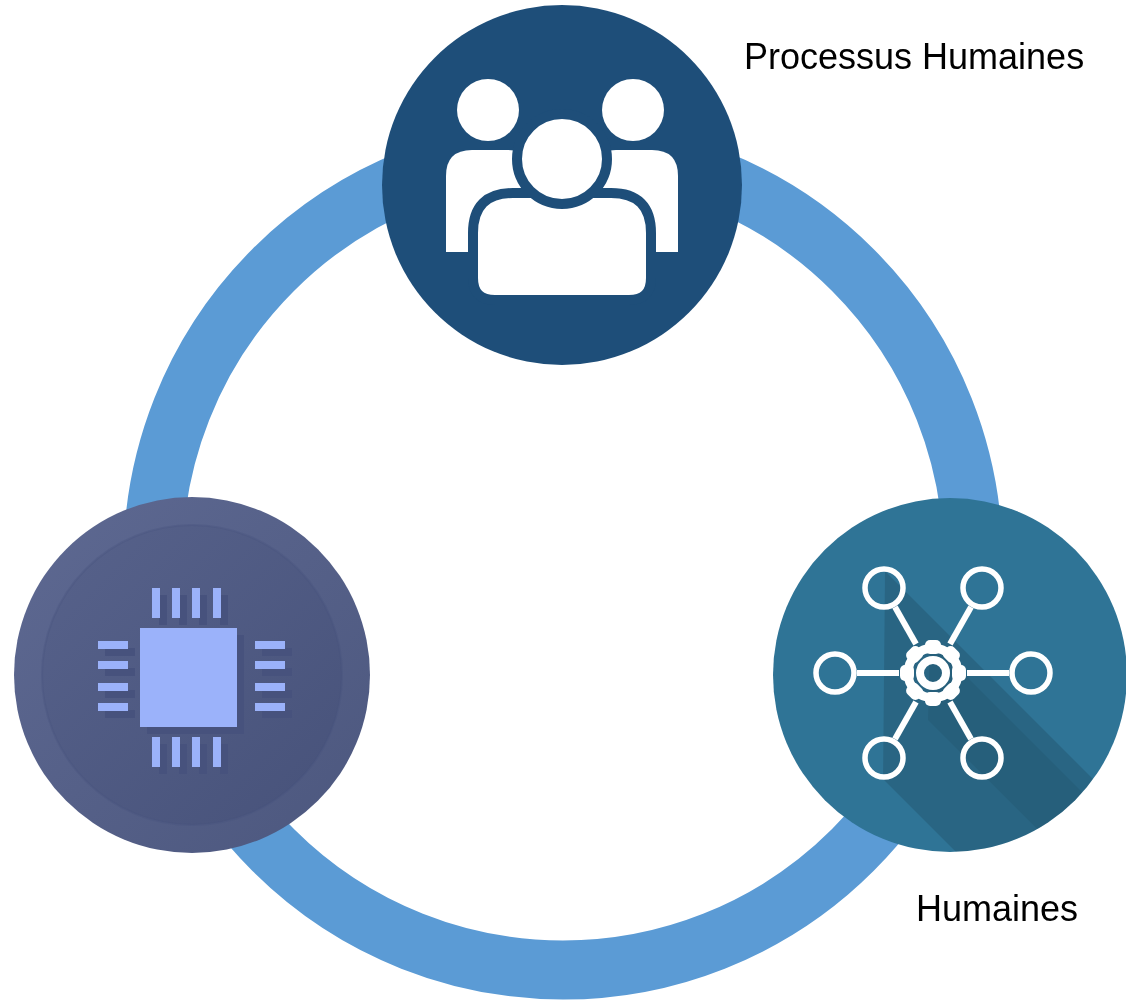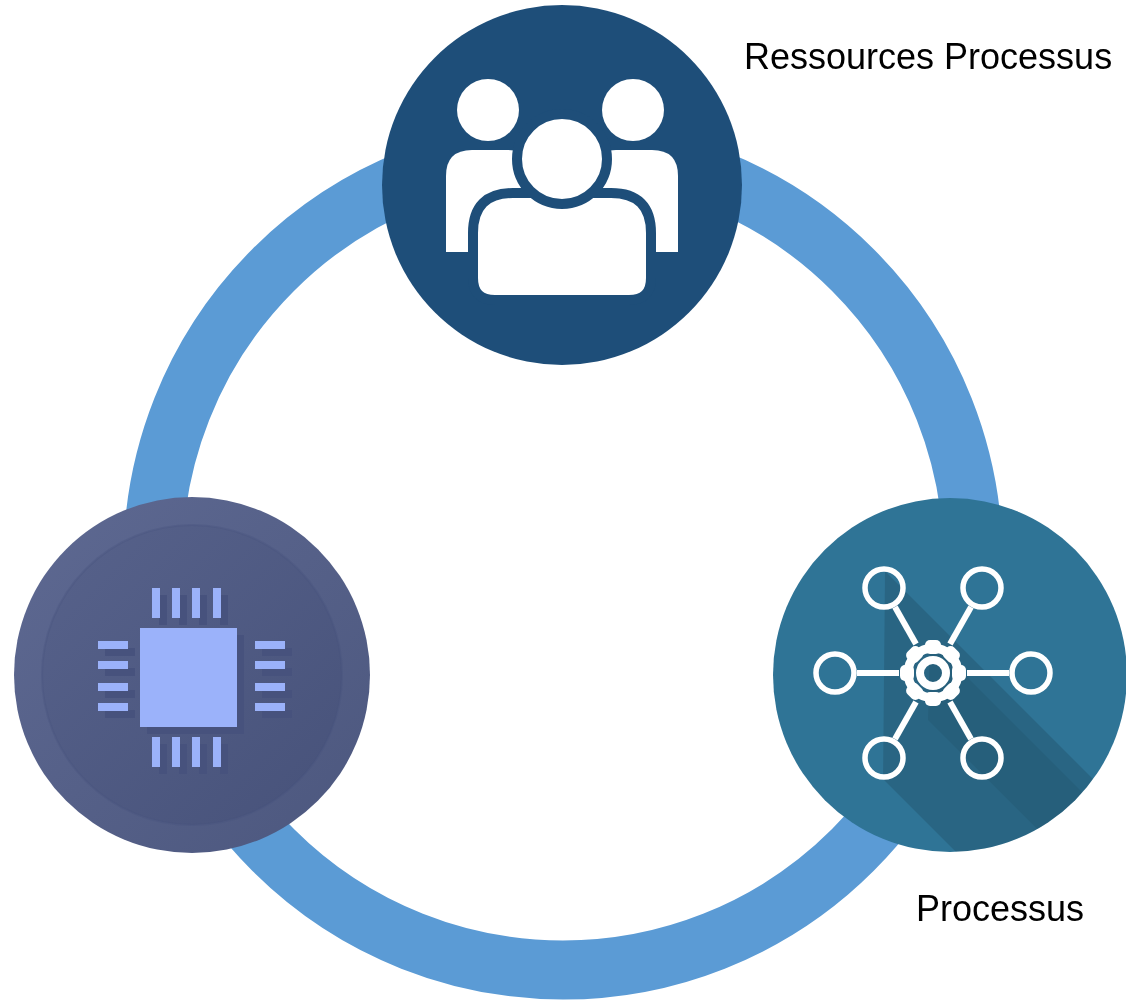--- a/index.html
+++ b/index.html
@@ -148,17 +148,17 @@
 
         <circle cx="633" cy="110" r="31" fill="#FFFFFF"></circle>
         <path d="M590,252 V176 Q590,150 616,150 H652 Q678,150 678,176 V252 Z" fill="#FFFFFF"></path>
 
         <path d="M473,278 V233 Q473,193 513,193 H611 Q651,193 651,233 V278 Q651,300 629,300 H495 Q473,300 473,278 Z" fill="#FFFFFF" stroke="#1E4E79" stroke-width="10"></path>
         <circle cx="562" cy="159" r="45" fill="#FFFFFF" stroke="#1E4E79" stroke-width="10"></circle>
       </g>
     </g>
   </svg>
 
-  <div class="node-label label-rh">Ressources Processus</div>
+  <div class="node-label label-rh">Processus Humaines</div>
 
 
-  <div class="node-label label-proc">Processus</div>
+  <div class="node-label label-proc">Humaines</div>
 </div>
 
 </body></html>

